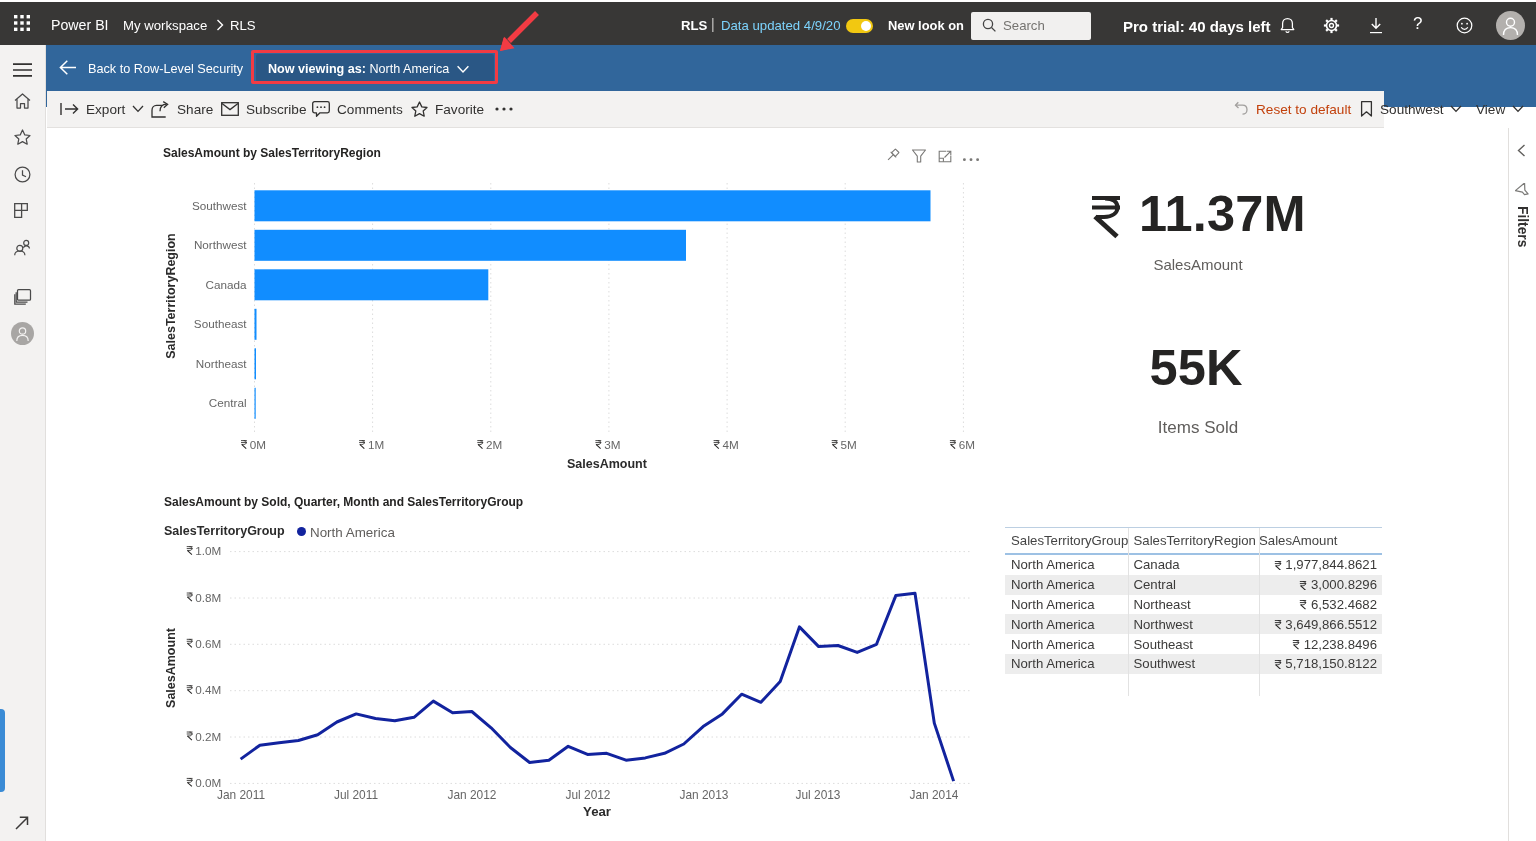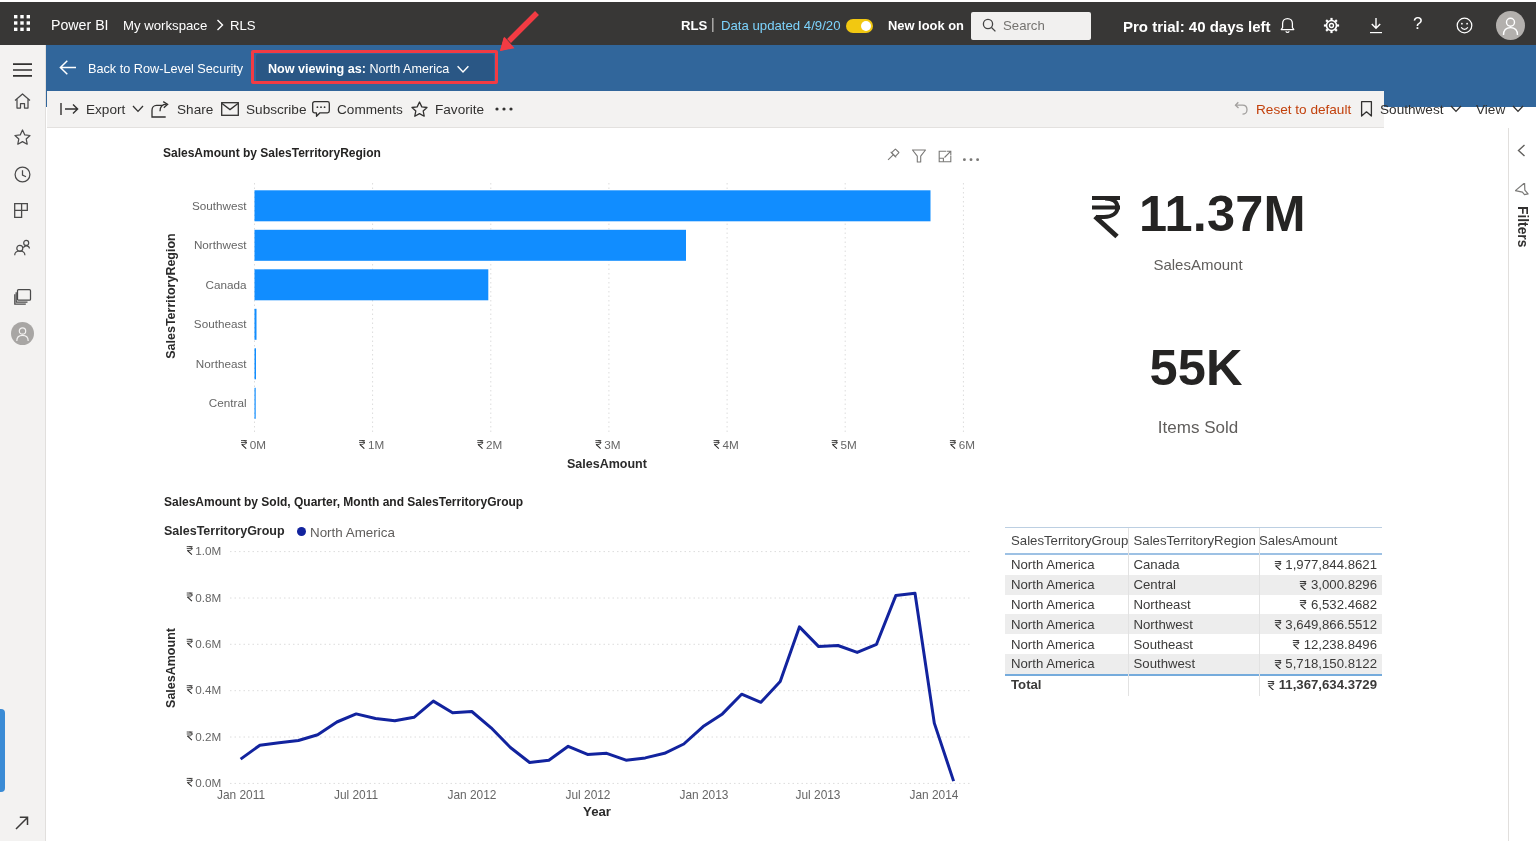--- a/index.html
+++ b/index.html
@@ -431,22 +431,15 @@
           <use href="#rup" stroke="#3b3a39"></use>
         </svg> 12,238.8496</div>
     </div>
 <div class="row gray">
       <div class="c1">North America</div>
       <div class="c2">Southwest</div>
       <div class="c3"><svg width="8" height="9.5" viewBox="0 0 60 84" style="vertical-align:-1px">
           <use href="#rup" stroke="#3b3a39"></use>
         </svg> 5,718,150.8122</div>
     </div>
-<div class="row" style="border-top:2px solid #75abdc;font-weight:700">
-      <div class="c1">Total</div>
-      <div class="c2"></div>
-      <div class="c3"><svg width="8" height="9.5" viewBox="0 0 60 84" style="vertical-align:-1px">
-          <use href="#rup" stroke="#3b3a39" stroke-width="14"></use>
-        </svg> 11,367,634.3729</div>
-    </div>
 <div class="abs" style="left:122.5px;top:1px;width:1px;height:168px;background:#e2e2e2"></div>
 <div class="abs" style="left:254px;top:1px;width:1px;height:168px;background:#e2e2e2"></div>
 </div>
 
 </body></html>

